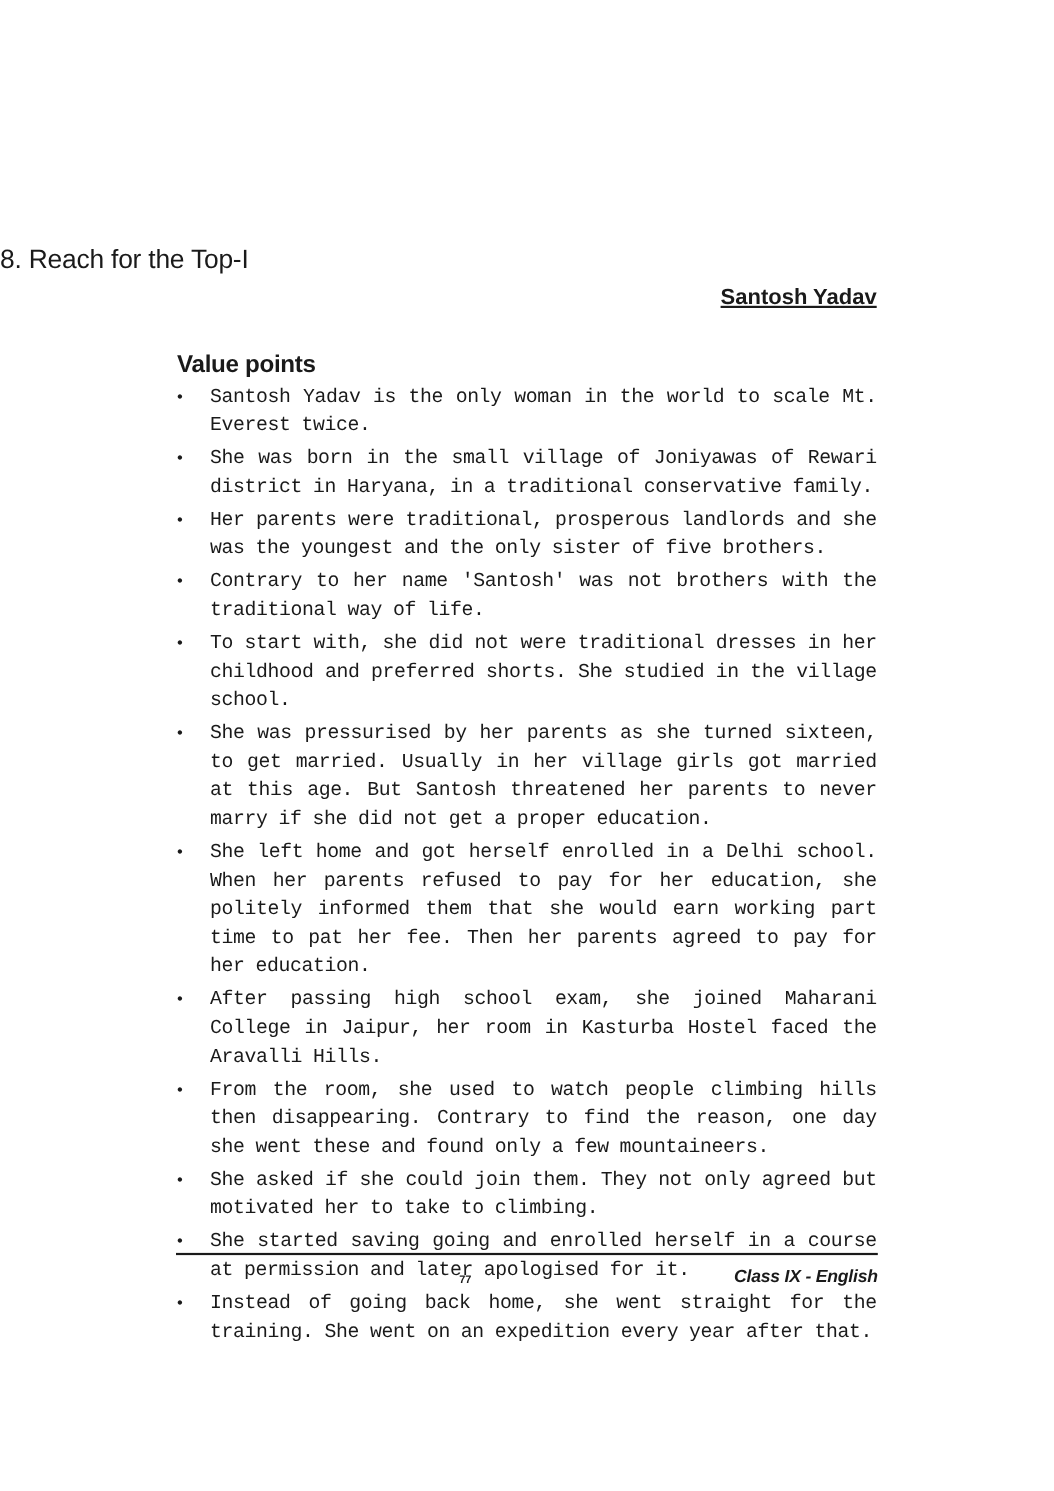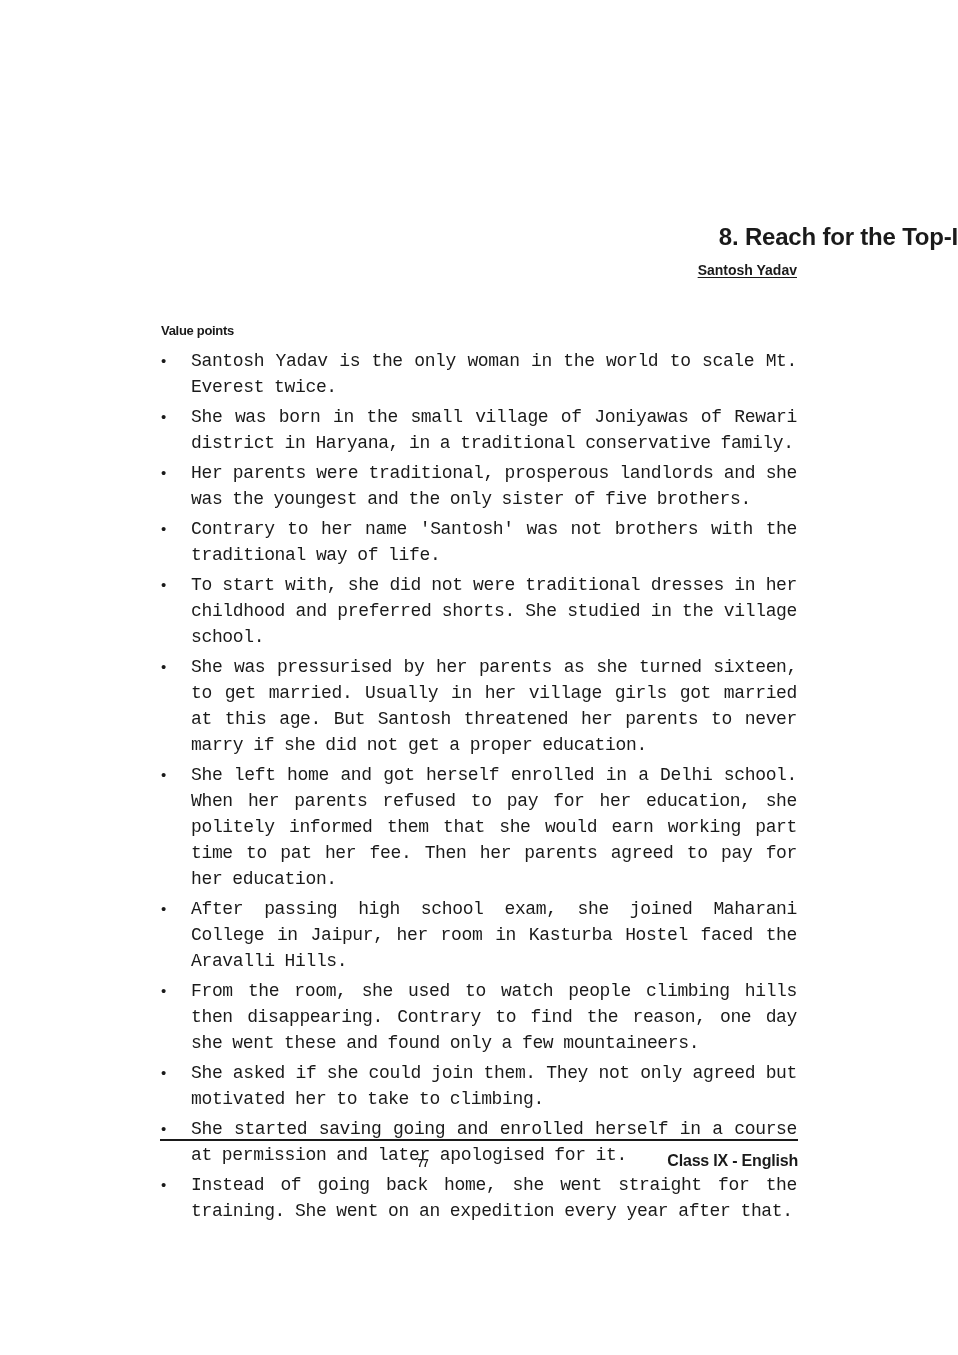--- a/index.html
+++ b/index.html
@@ -13,43 +13,43 @@
       position: relative;
       overflow: hidden;
       font-family: "Liberation Sans", sans-serif;
       color: #1a1a1a;
     }
     .page-title {
       position: absolute;
       top: 221px;
       left: 0;
       width: 958px;
-      text-align: right;
+      text-align: left;
       font-size: 24px;
-      font-weight: bold;
+      font-weight: normal;
       letter-spacing: -0.2px;
       margin: 0;
       line-height: 32px;
     }
     .author {
       position: absolute;
       top: 258px;
       right: 161px;
-      font-size: 14px;
+      font-size: 20px;
       font-weight: bold;
       text-decoration: underline;
       text-underline-offset: 2px;
       line-height: 24px;
       margin: 0;
     }
     .section-heading {
       position: absolute;
       top: 319px;
       left: 161px;
-      font-size: 13px;
+      font-size: 22px;
       font-weight: bold;
       line-height: 24px;
       letter-spacing: -0.3px;
       margin: 0;
     }
     .value-list {
       position: absolute;
       top: 348px;
       left: 161px;
       width: 636px;
@@ -96,20 +96,21 @@
       font-size: 10px;
       font-weight: bold;
       line-height: 22px;
     }
     .footer-class {
       position: absolute;
       top: 1150px;
       right: 160px;
       font-size: 16px;
       font-weight: bold;
+      font-style: italic;
       line-height: 22px;
       letter-spacing: -0.2px;
       margin-left: 40px;
     }
   </style>
 </head>
 <body>
 
 <h1 class="page-title">8. Reach for the Top-I</h1>
 

